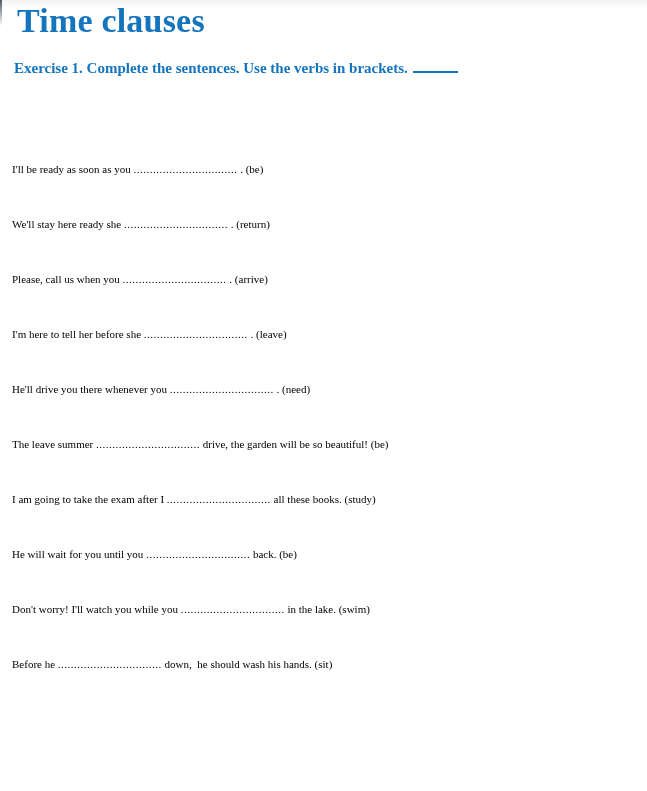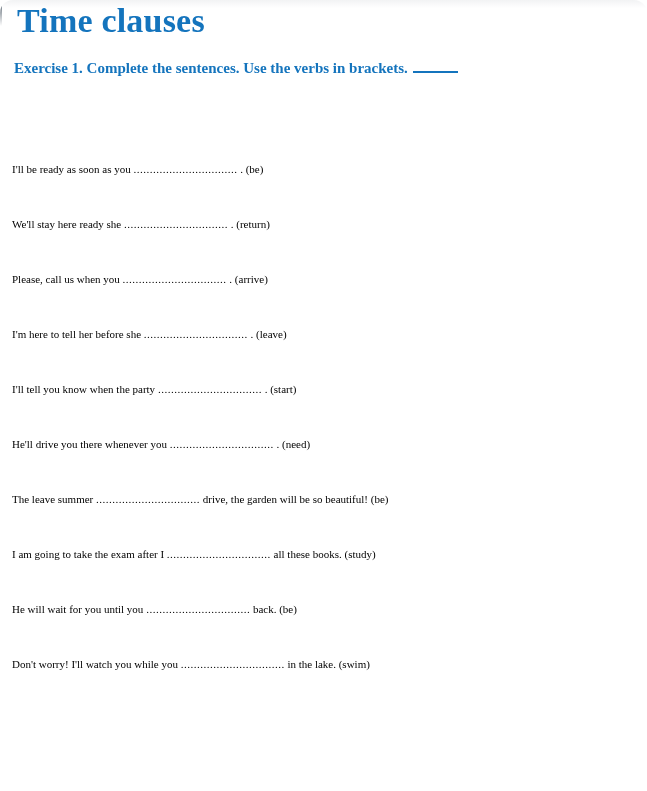--- a/index.html
+++ b/index.html
@@ -9,21 +9,20 @@
     width: 647px; height: 791px;
     font-family: "Liberation Serif", "DejaVu Serif", serif;
     color: var(--ink);
     overflow: hidden;
   }
   .doc {
     position: relative;
     width: 647px; height: 791px;
     background: #ffffff;
     overflow: hidden;
-    border-radius: 13px;
   }
   
   .top-fade {
     position: absolute; top: 0; left: 0; right: 0; height: 8px;
     background: linear-gradient(#f2f3f4, rgba(255,255,255,0));
     pointer-events: none;
   }
   
   .edge-artifact {
     position: absolute; left: 0; top: 0; width: 2px; height: 26px;
@@ -75,20 +74,20 @@
 
   <h2 class="exercise-heading">
     <span>Exercise 1. Complete the sentences. Use the verbs in brackets.</span><span class="subtitle-blank"></span>
   </h2>
 
   <div class="sentences">
       <p class="sentence"><span>I'll be ready as soon as you </span><span class="blank-dots">................................</span><span> . (be)</span></p>
       <p class="sentence"><span>We'll stay here ready she </span><span class="blank-dots">................................</span><span> . (return)</span></p>
       <p class="sentence"><span>Please, call us when you </span><span class="blank-dots">................................</span><span> . (arrive)</span></p>
       <p class="sentence"><span>I'm here to tell her before she </span><span class="blank-dots">................................</span><span> . (leave)</span></p>
-      <p class="sentence"><span>I'll tell you know when the party </span><span class="blank-dots">................................</span><span> . (start)</span></p>
       <p class="sentence"><span>He'll drive you there whenever you </span><span class="blank-dots">................................</span><span> . (need)</span></p>
       <p class="sentence"><span>The leave summer </span><span class="blank-dots">................................</span><span> drive, the garden will be so beautiful! (be)</span></p>
       <p class="sentence"><span>I am going to take the exam after I </span><span class="blank-dots">................................</span><span> all these books. (study)</span></p>
       <p class="sentence"><span>He will wait for you until you </span><span class="blank-dots">................................</span><span> back. (be)</span></p>
       <p class="sentence"><span>Don't worry! I'll watch you while you </span><span class="blank-dots">................................</span><span> in the lake. (swim)</span></p>
+      <p class="sentence"><span>Before he </span><span class="blank-dots">................................</span><span> down,  he should wash his hands. (sit)</span></p>
     </div>
 </div>
 
 </body></html>

